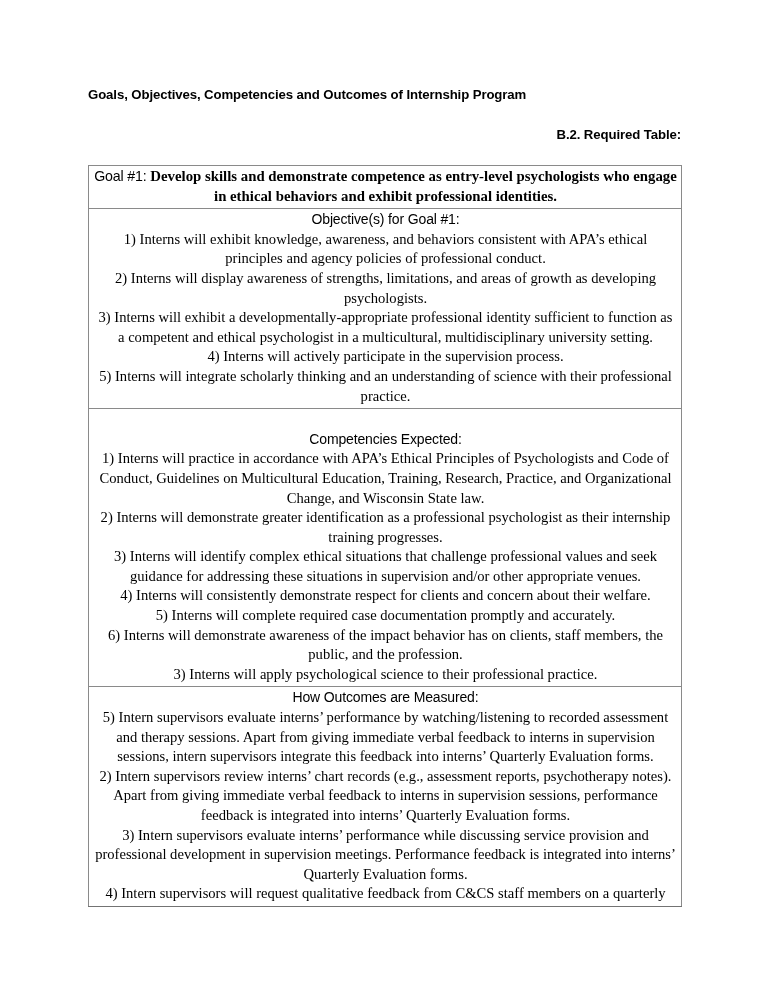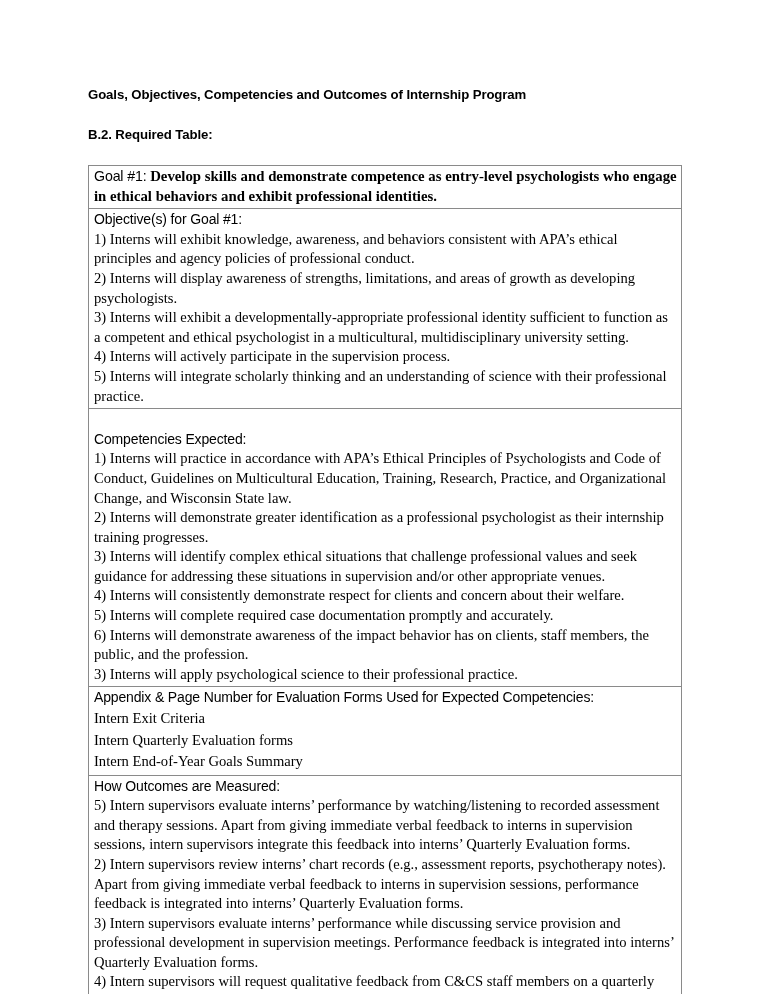--- a/index.html
+++ b/index.html
@@ -26,35 +26,37 @@
   .doc-heading {
     font-family: "Liberation Sans", "DejaVu Sans", sans-serif;
     font-weight: bold;
     font-size: 13.2px;
     line-height: 17px;
     letter-spacing: -0.1px;
     margin: 0;
   }
   .doc-heading.sub {
     margin-top: 23px;
+    text-align: right;
   }
   
   .req-table {
     margin-top: 22px;
     width: 594px;
     border-collapse: collapse;
     table-layout: fixed;
   }
   .req-table td {
     border: 1px solid #8a8a8a;
     padding: 1px 4px 2px 5px;
     vertical-align: top;
     font-family: "Liberation Serif", "DejaVu Serif", serif;
     font-size: 14.6px;
     line-height: 19.6px;
+    text-align: center;
   }
   
   .cell-label {
     font-family: "Liberation Sans", "DejaVu Sans", sans-serif;
     font-size: 14px;
     line-height: 19.6px;
     letter-spacing: -0.15px;
     display: block;
   }
   .cell-label-inline {
@@ -120,28 +122,20 @@
           <span class="body-line">1) Interns will practice in accordance with APA’s Ethical Principles of Psychologists and Code of Conduct, Guidelines on Multicultural Education, Training, Research, Practice, and Organizational Change, and Wisconsin State law.</span>
           <span class="body-line">2) Interns will demonstrate greater identification as a professional psychologist as their internship training progresses.</span>
           <span class="body-line">3) Interns will identify complex ethical situations that challenge professional values and seek guidance for addressing these situations in supervision and/or other appropriate venues.</span>
           <span class="body-line">4) Interns will consistently demonstrate respect for clients and concern about their welfare.</span>
           <span class="body-line">5) Interns will complete required case documentation promptly and accurately.</span>
           <span class="body-line">6) Interns will demonstrate awareness of the impact behavior has on clients, staff members, the public, and the profession.</span>
           <span class="body-line">3) Interns will apply psychological science to their professional practice.</span>
         </td>
       </tr>
 
-      <tr>
-        <td class="appendix-list">
-          <span class="cell-label">Appendix &amp; Page Number for Evaluation Forms Used for Expected Competencies:</span>
-          <span class="body-line">Intern Exit Criteria</span>
-          <span class="body-line">Intern Quarterly Evaluation forms</span>
-          <span class="body-line">Intern End-of-Year Goals Summary</span>
-        </td>
-      </tr>
 
       <tr class="clipped-row">
         <td>
           <span class="cell-label">How Outcomes are Measured:</span>
           <span class="body-line">5) Intern supervisors evaluate interns’ performance by watching/listening to recorded assessment and therapy sessions.  Apart from giving immediate verbal feedback to interns in supervision sessions, intern supervisors integrate this feedback into interns’ Quarterly Evaluation forms.</span>
           <span class="body-line">2) Intern supervisors review interns’ chart records (e.g., assessment reports, psychotherapy notes).  Apart from giving immediate verbal feedback to interns in supervision sessions, performance feedback is integrated into interns’ Quarterly Evaluation forms.</span>
           <span class="body-line">3) Intern supervisors evaluate interns’ performance while discussing service provision and professional development in supervision meetings.  Performance feedback is integrated into interns’ Quarterly Evaluation forms.</span>
           <span class="body-line">4) Intern supervisors will request qualitative feedback from C&amp;CS staff members on a quarterly</span>
         </td>
       </tr>

